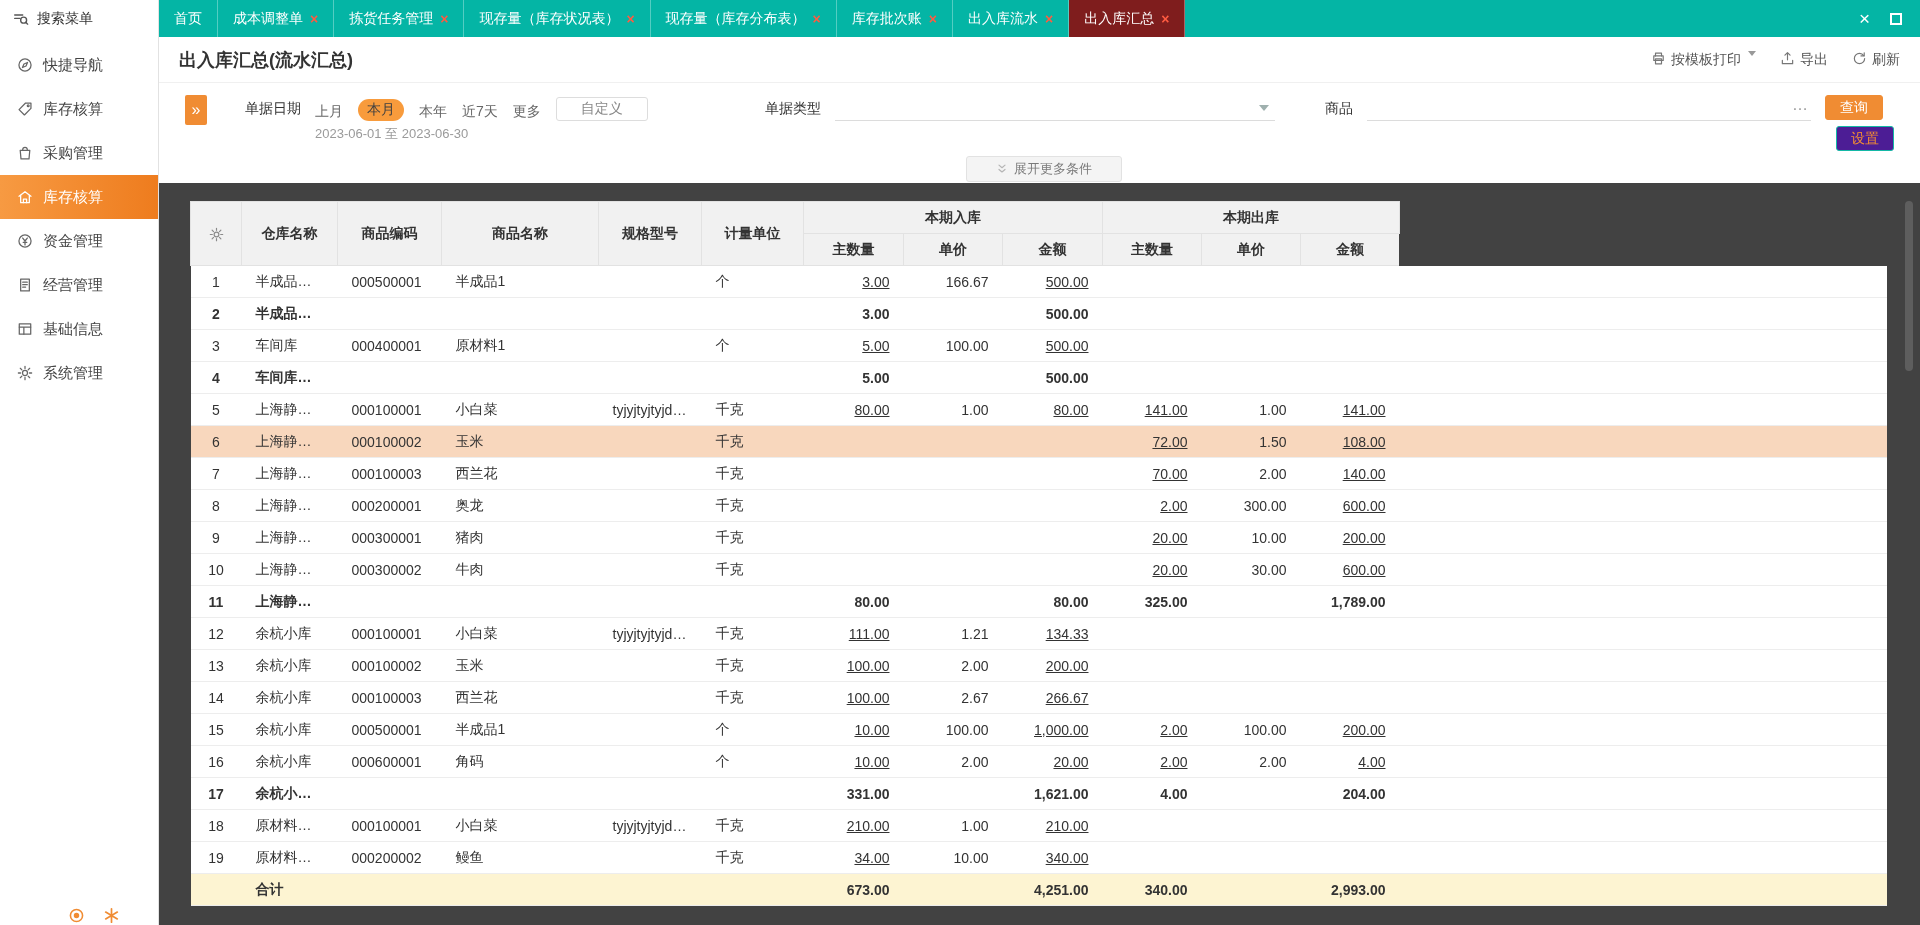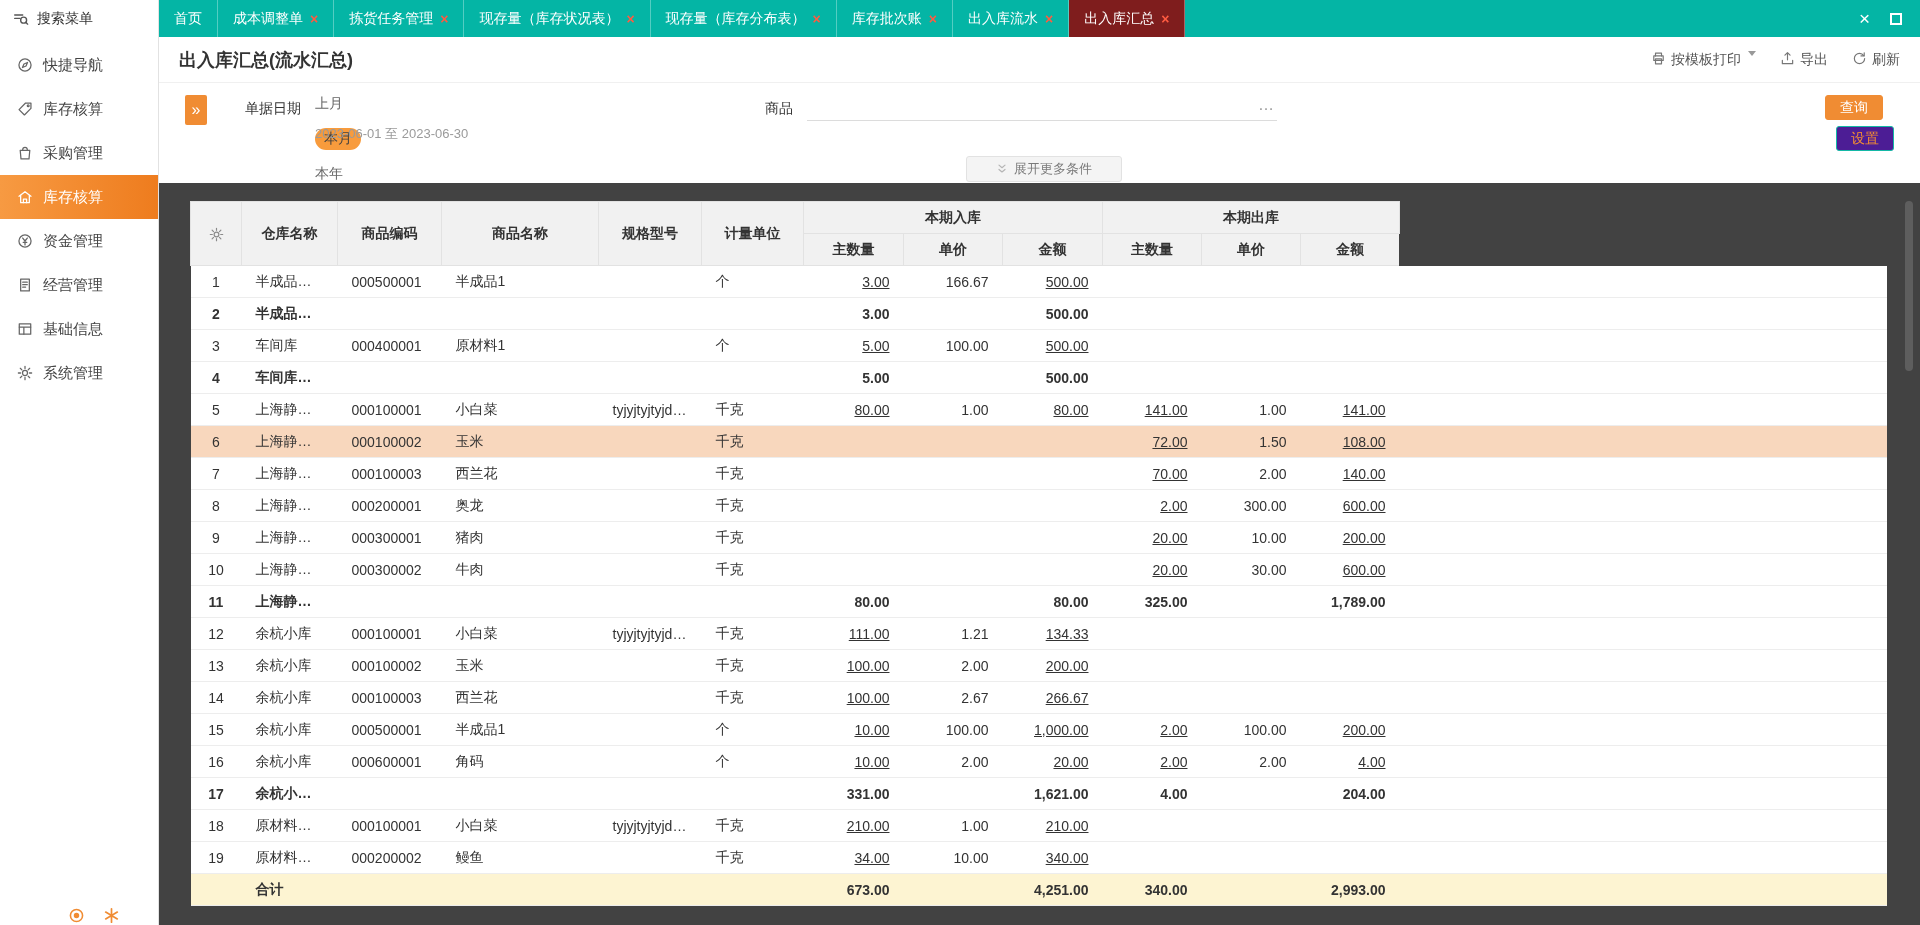--- a/index.html
+++ b/index.html
@@ -36,21 +36,21 @@
   .h-action svg { color:#777; }
   .caret { width:0; height:0; border-left:4px solid transparent; border-right:4px solid transparent; border-top:5px solid #999; margin-left:2px; }
 
   
   .filter-panel { background:#fff; padding-top:12px; }
   .filter-row { display:flex; align-items:flex-start; padding:0 26px; }
   .collapse-btn { width:22px; height:30px; background:#f08c33; color:#fff; display:flex; align-items:center; justify-content:center; font-size:16px; border-radius:2px; cursor:pointer; margin-right:38px; flex:none; }
   .fg { display:flex; }
   .f-label { font-size:14px; color:#333; line-height:26px; margin-right:14px; white-space:nowrap; }
   .fg-date { width:520px; flex:none; }
-  .date-opts { display:flex; align-items:flex-start; gap:15px; height:26px;flex-direction:column; }
+  .date-opts { display:flex; align-items:flex-end; gap:15px; height:26px; }
   .d-opt { font-size:14px; color:#666; cursor:pointer; white-space:nowrap; }
   .d-opt.active { background:#f89b3c; color:#404040; border-radius:11px; padding:2px 9px; }
   .d-opt.outline { border:1px solid #ddd; border-radius:3px; padding:2px 24px; color:#888; }
   .date-range { font-size:13px; color:#9a9a9a; margin-top:4px; cursor:pointer; }
   .fg-doc { width:560px; flex:none; }
   .u-input { position:relative; border-bottom:1px solid #dcdcdc; height:26px; }
   .fg-doc .u-input { width:440px; }
   .fg-prod { flex:1; min-width:0; }
   .fg-prod .u-input { flex:1; max-width:470px; margin-right:14px; }
   .u-caret { position:absolute; right:6px; top:10px; width:0; height:0; border-left:5px solid transparent; border-right:5px solid transparent; border-top:6px solid #9fb0ae; }
@@ -263,20 +263,26 @@
           <div class="date-col">
             <div class="date-opts">
                 <span class="d-opt">上月</span>
                 <span class="d-opt active">本月</span>
                 <span class="d-opt">本年</span>
                 <span class="d-opt">近7天</span>
                 <span class="d-opt">更多</span>
                 <span class="d-opt outline">自定义</span>
               </div>
             <div class="date-range">2023-06-01 至 2023-06-30</div>
+          </div>
+        </div>
+        <div class="fg fg-doc">
+          <span class="f-label">单据类型</span>
+          <div class="u-input">
+            <span class="u-caret"></span>
           </div>
         </div>
         <div class="fg fg-prod">
           <span class="f-label">商品</span>
           <div class="u-input">
             <span class="dots">…</span>
           </div>
         </div>
         <div class="btn-col">
           <button class="btn btn-search">查询</button>

